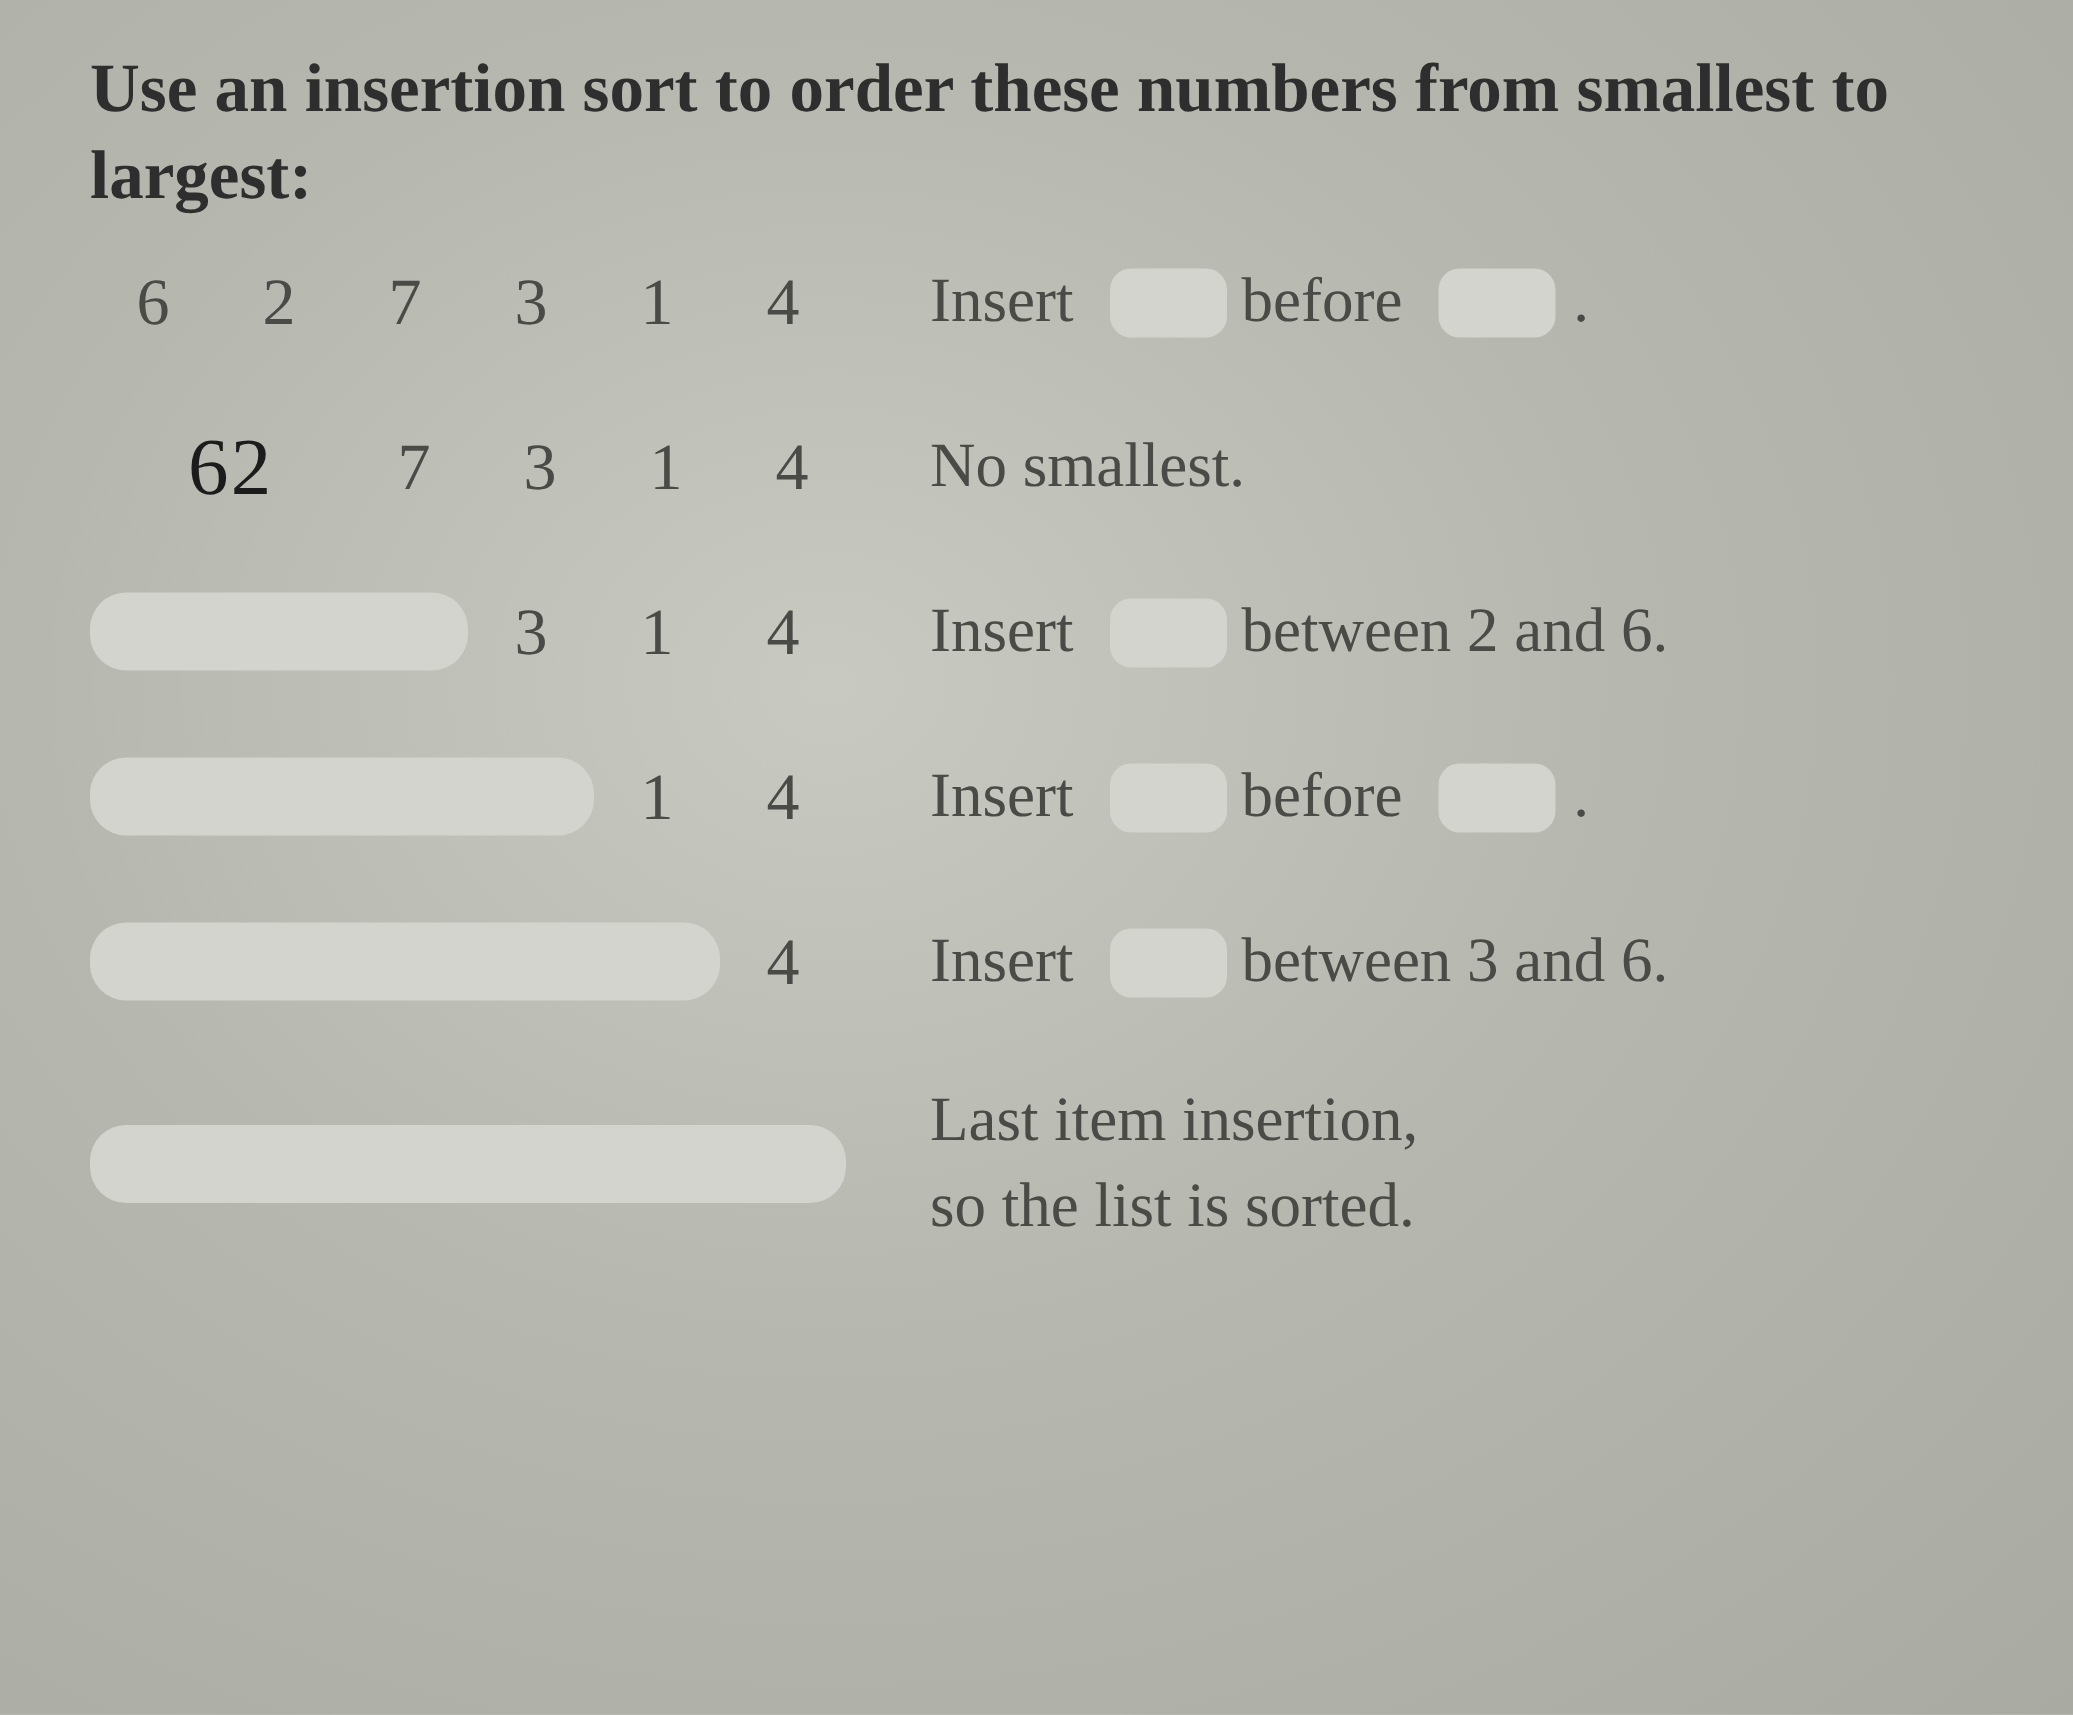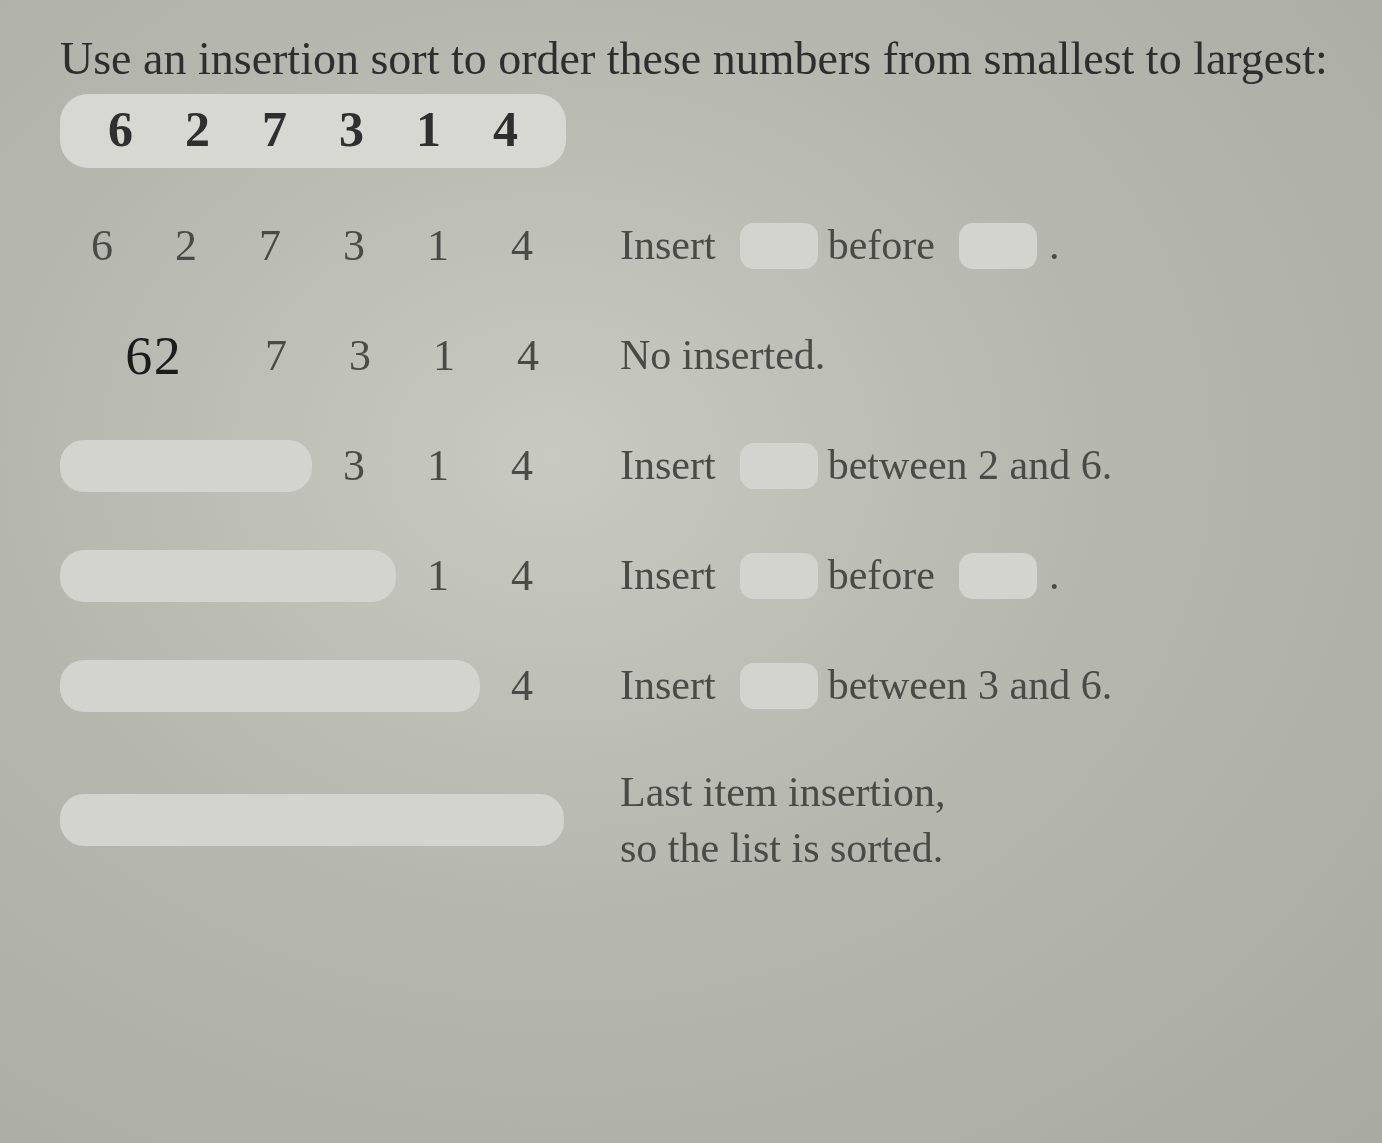--- a/index.html
+++ b/index.html
@@ -15,24 +15,24 @@
   .page {
     position: relative;
     width: 100%;
     height: 100%;
     background: radial-gradient(ellipse at 40% 40%, #c8c9c1 0%, #b6b7af 45%, #a9aaa2 100%);
     padding: 30px 30px 30px 60px;
     box-sizing: border-box;
   }
   .prompt {
     font-size: 46px;
-    font-weight: 400;
+    font-weight: 700;
     line-height: 1.25;
     color: #2e2e2e;
-    margin-bottom: 6px;
+    margin-bottom: 24px;
   }
   .number-pill {
     display: inline-block;
     background: #d7d8d1;
     border-radius: 28px;
     padding: 6px 24px 10px 24px;
     margin-bottom: 46px;
   }
   .number-pill .num {
     display: inline-block;
@@ -112,28 +112,20 @@
     margin-left: 2px;
   }
 </style>
 </head>
 <body>
 
 <div class="page">
 
   <div class="prompt">Use an insertion sort to order these numbers from smallest to largest:</div>
 
-  <div class="number-pill">
-    <span class="num">6</span>
-    <span class="num">2</span>
-    <span class="num">7</span>
-    <span class="num">3</span>
-    <span class="num">1</span>
-    <span class="num">4</span>
-  </div>
 
   <div class="steps">
 
     <div class="row">
       <div class="slot-area">
         <span class="cell">6</span>
         <span class="cell">2</span>
         <span class="cell">7</span>
         <span class="cell">3</span>
         <span class="cell">1</span>
@@ -150,21 +142,21 @@
 
     <div class="row">
       <div class="slot-area">
         <span class="handwritten">6 2</span>
         <span class="cell">7</span>
         <span class="cell">3</span>
         <span class="cell">1</span>
         <span class="cell">4</span>
       </div>
       <div class="desc">
-        <span class="word">No inserted.</span>
+        <span class="word">No smallest.</span>
       </div>
     </div>
 
     <div class="row">
       <div class="slot-area">
         <span class="blank-long w3"></span>
         <span class="cell">3</span>
         <span class="cell">1</span>
         <span class="cell">4</span>
       </div>

